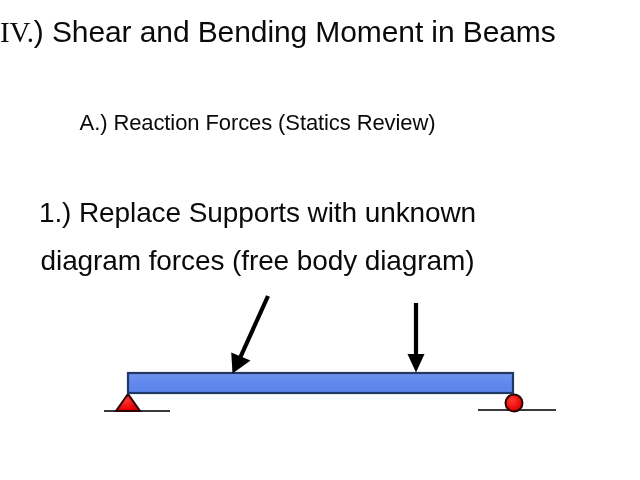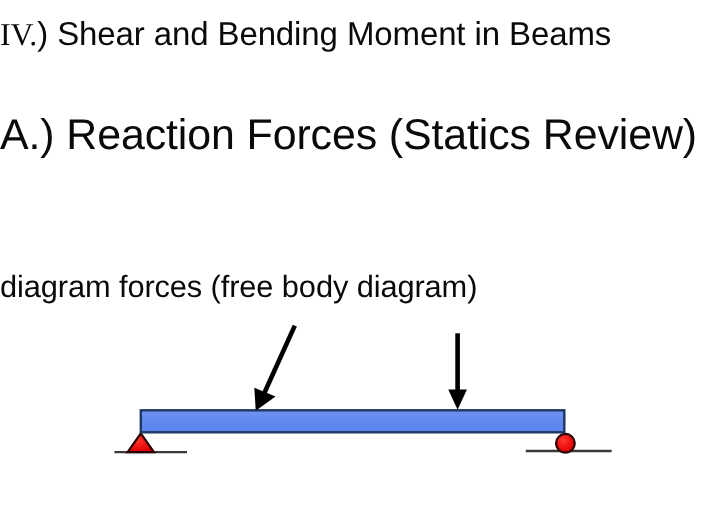--- a/index.html
+++ b/index.html
@@ -22,38 +22,39 @@
     top: 0;
     width: 640px;
     height: 480px;
     background: #ffffff;
   }
 
   
   .text-line {
     position: absolute;
     width: 515px;
+    text-align: center;
     color: #0a0a0a;
     white-space: nowrap;
     font-family: "Liberation Sans", sans-serif;
     font-weight: 400;
     letter-spacing: -0.1px;
   }
   #title-line {
     top: 13px;
     font-size: 30px;
     line-height: 38px;
   }
   #title-numeral {
     font-family: "Liberation Serif", serif;
     font-size: 29px;
   }
   #subtitle-line {
     top: 104px;
-    font-size: 39px;
+    font-size: 22px;
     line-height: 38px;
   }
   #item-line-1 {
     top: 195px;
     font-size: 28px;
     line-height: 36px;
   }
   #item-line-2 {
     top: 243px;
     font-size: 28px;
@@ -76,20 +77,21 @@
 <body>
 
 <div id="slide">
 
   <div class="text-line" id="title-line">
     <span id="title-numeral">IV.</span><span>) Shear and Bending Moment in Beams</span>
   </div>
 
   <div class="text-line" id="subtitle-line">A.) Reaction Forces (Statics Review)</div>
 
+  <div class="text-line" id="item-line-1">1.) Replace Supports with unknown</div>
 
   <div class="text-line" id="item-line-2">diagram forces (free body diagram)</div>
 
   <div id="diagram">
     <svg width="640" height="160" viewBox="0 0 640 160" xmlns="http://www.w3.org/2000/svg">
       <defs>
         <linearGradient id="beamGrad" x1="0" y1="0" x2="0" y2="1">
           <stop offset="0%" stop-color="#6F93EF"></stop>
           <stop offset="45%" stop-color="#6189EE"></stop>
           <stop offset="100%" stop-color="#5B84EB"></stop>

